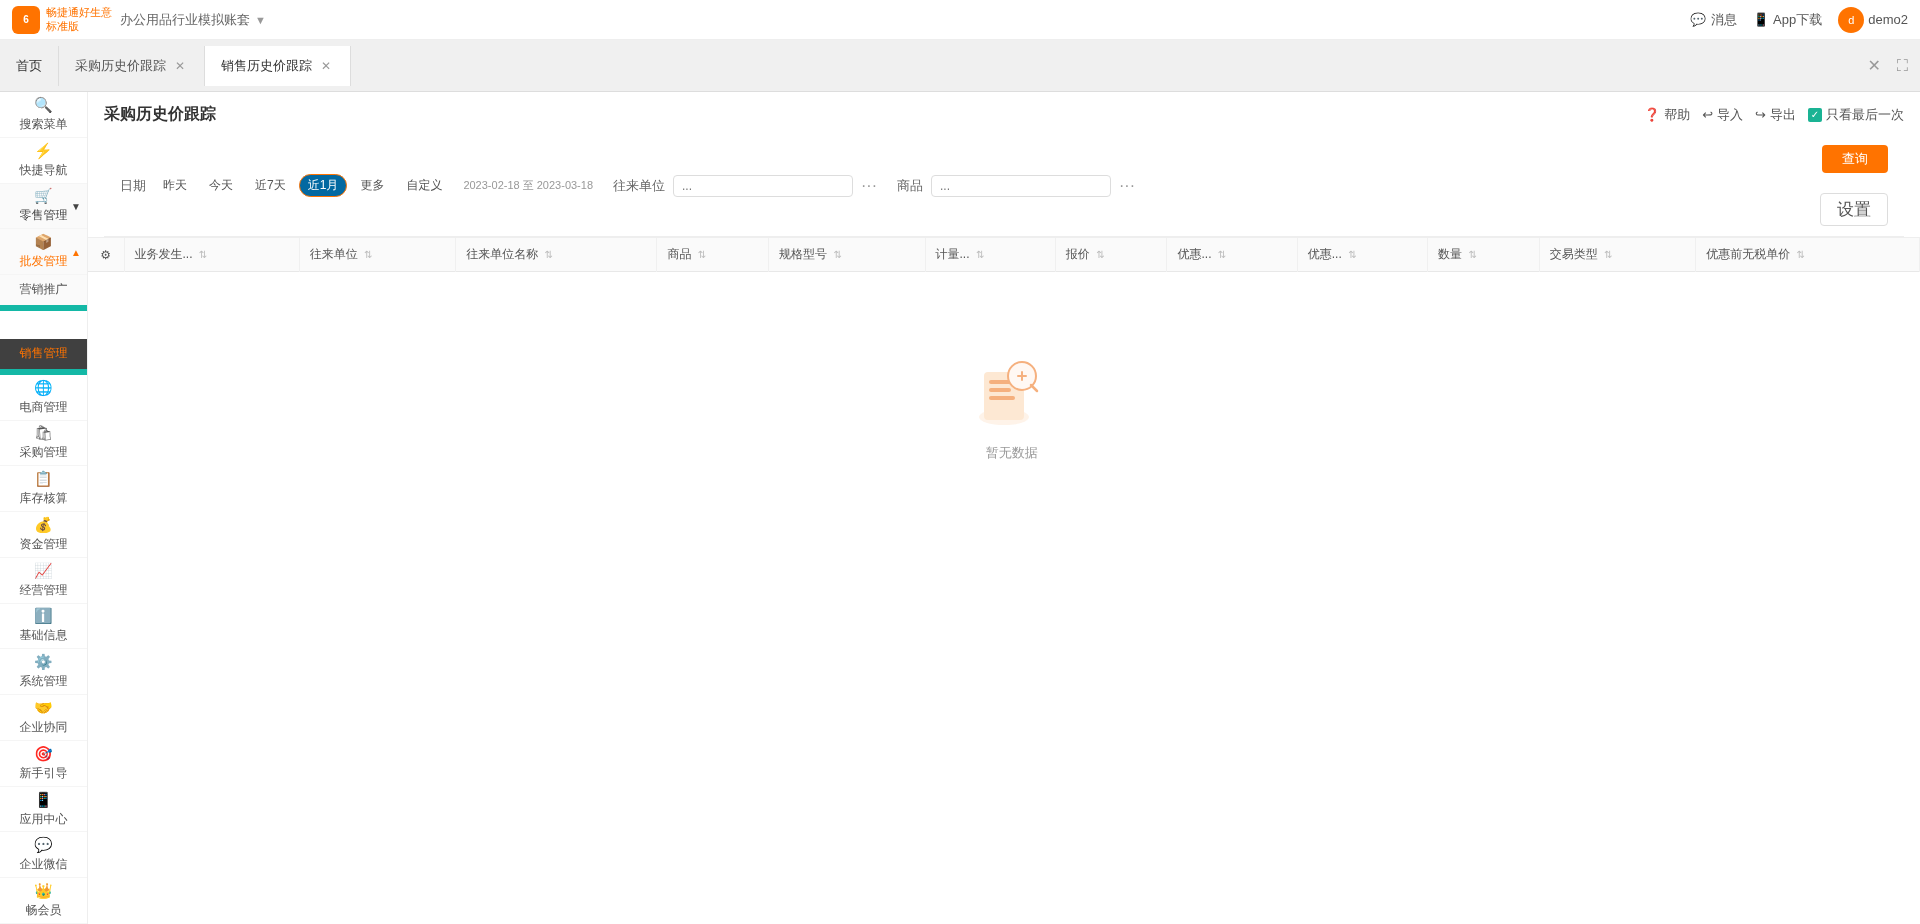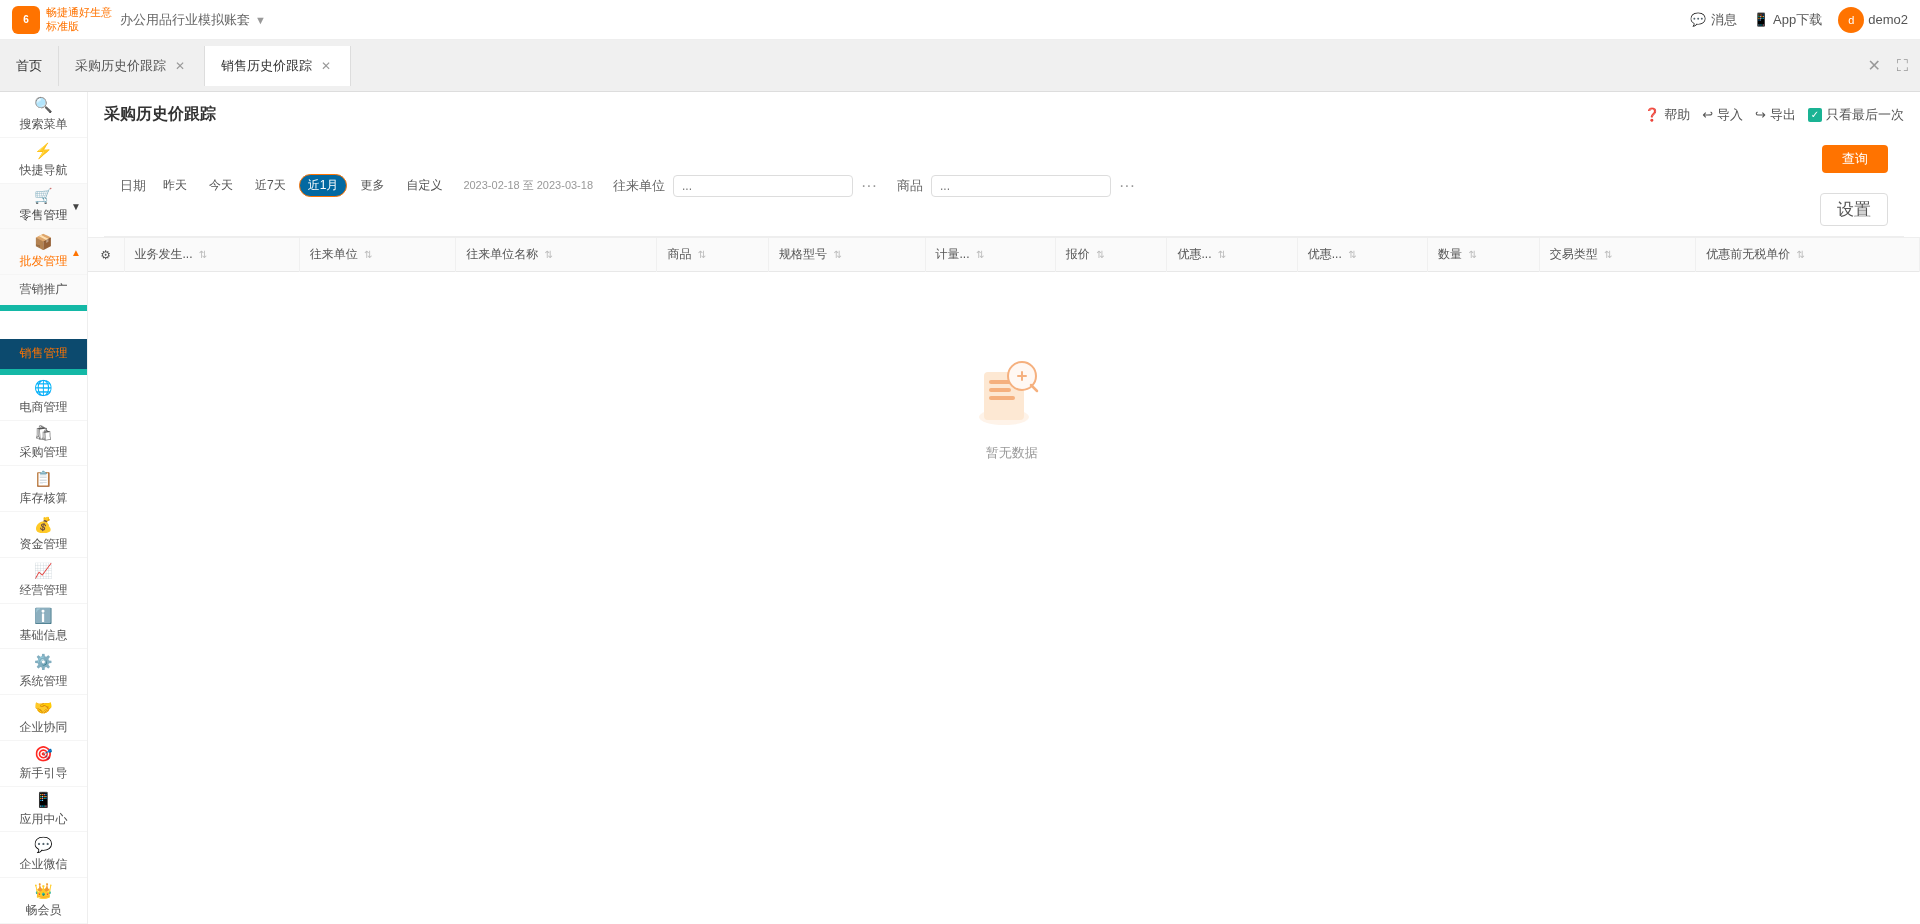--- a/index.html
+++ b/index.html
@@ -170,21 +170,21 @@
       height: 40px;
       display: flex;
       align-items: center;
       justify-content: center;
       cursor: pointer;
       color: #555;
       font-size: 12px;
       background: #fafafa;
       border-bottom: 6px solid #14b8a6;
     }
-    .sidebar-sub-item.active { color: #ff7300; background: #0c4a6e; margin-top: 28px; }
+    .sidebar-sub-item.active { color: #ff7300; background: #404040; margin-top: 28px; }
     .chevron {
       font-size: 10px;
       position: absolute;
       right: 6px;
       top: 50%;
       transform: translateY(-50%);
     }
 
     
     .content {

